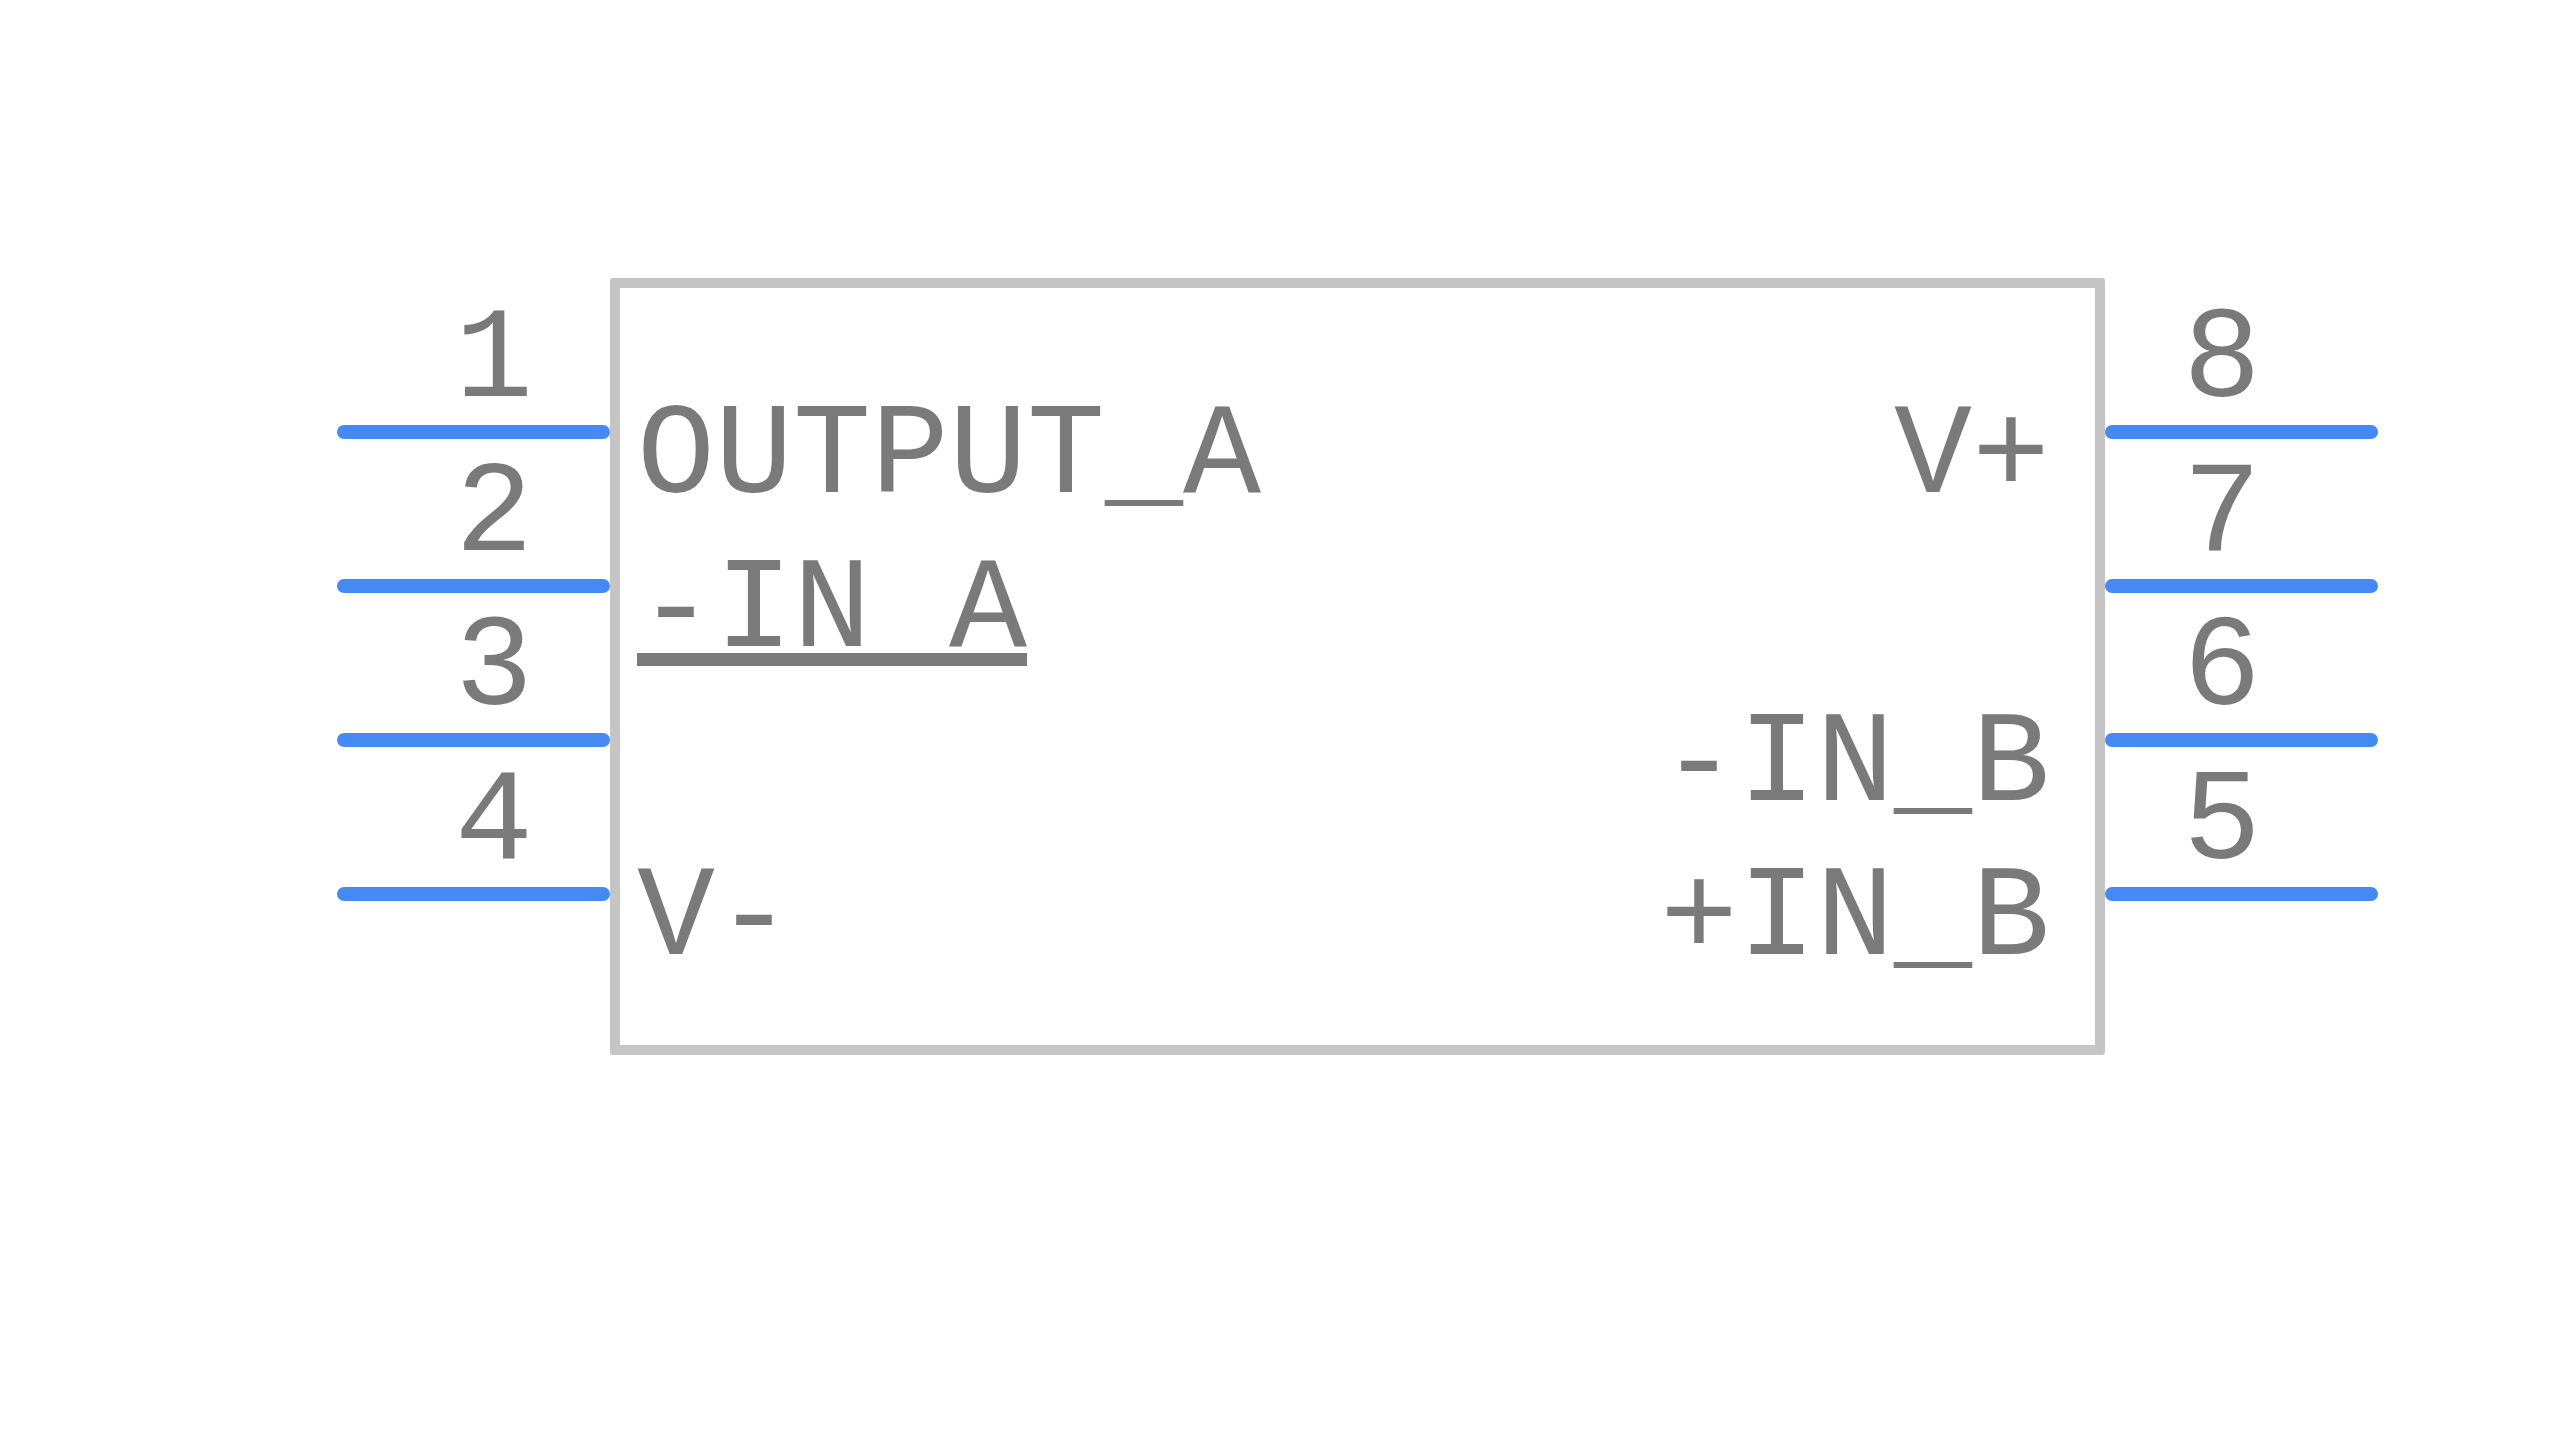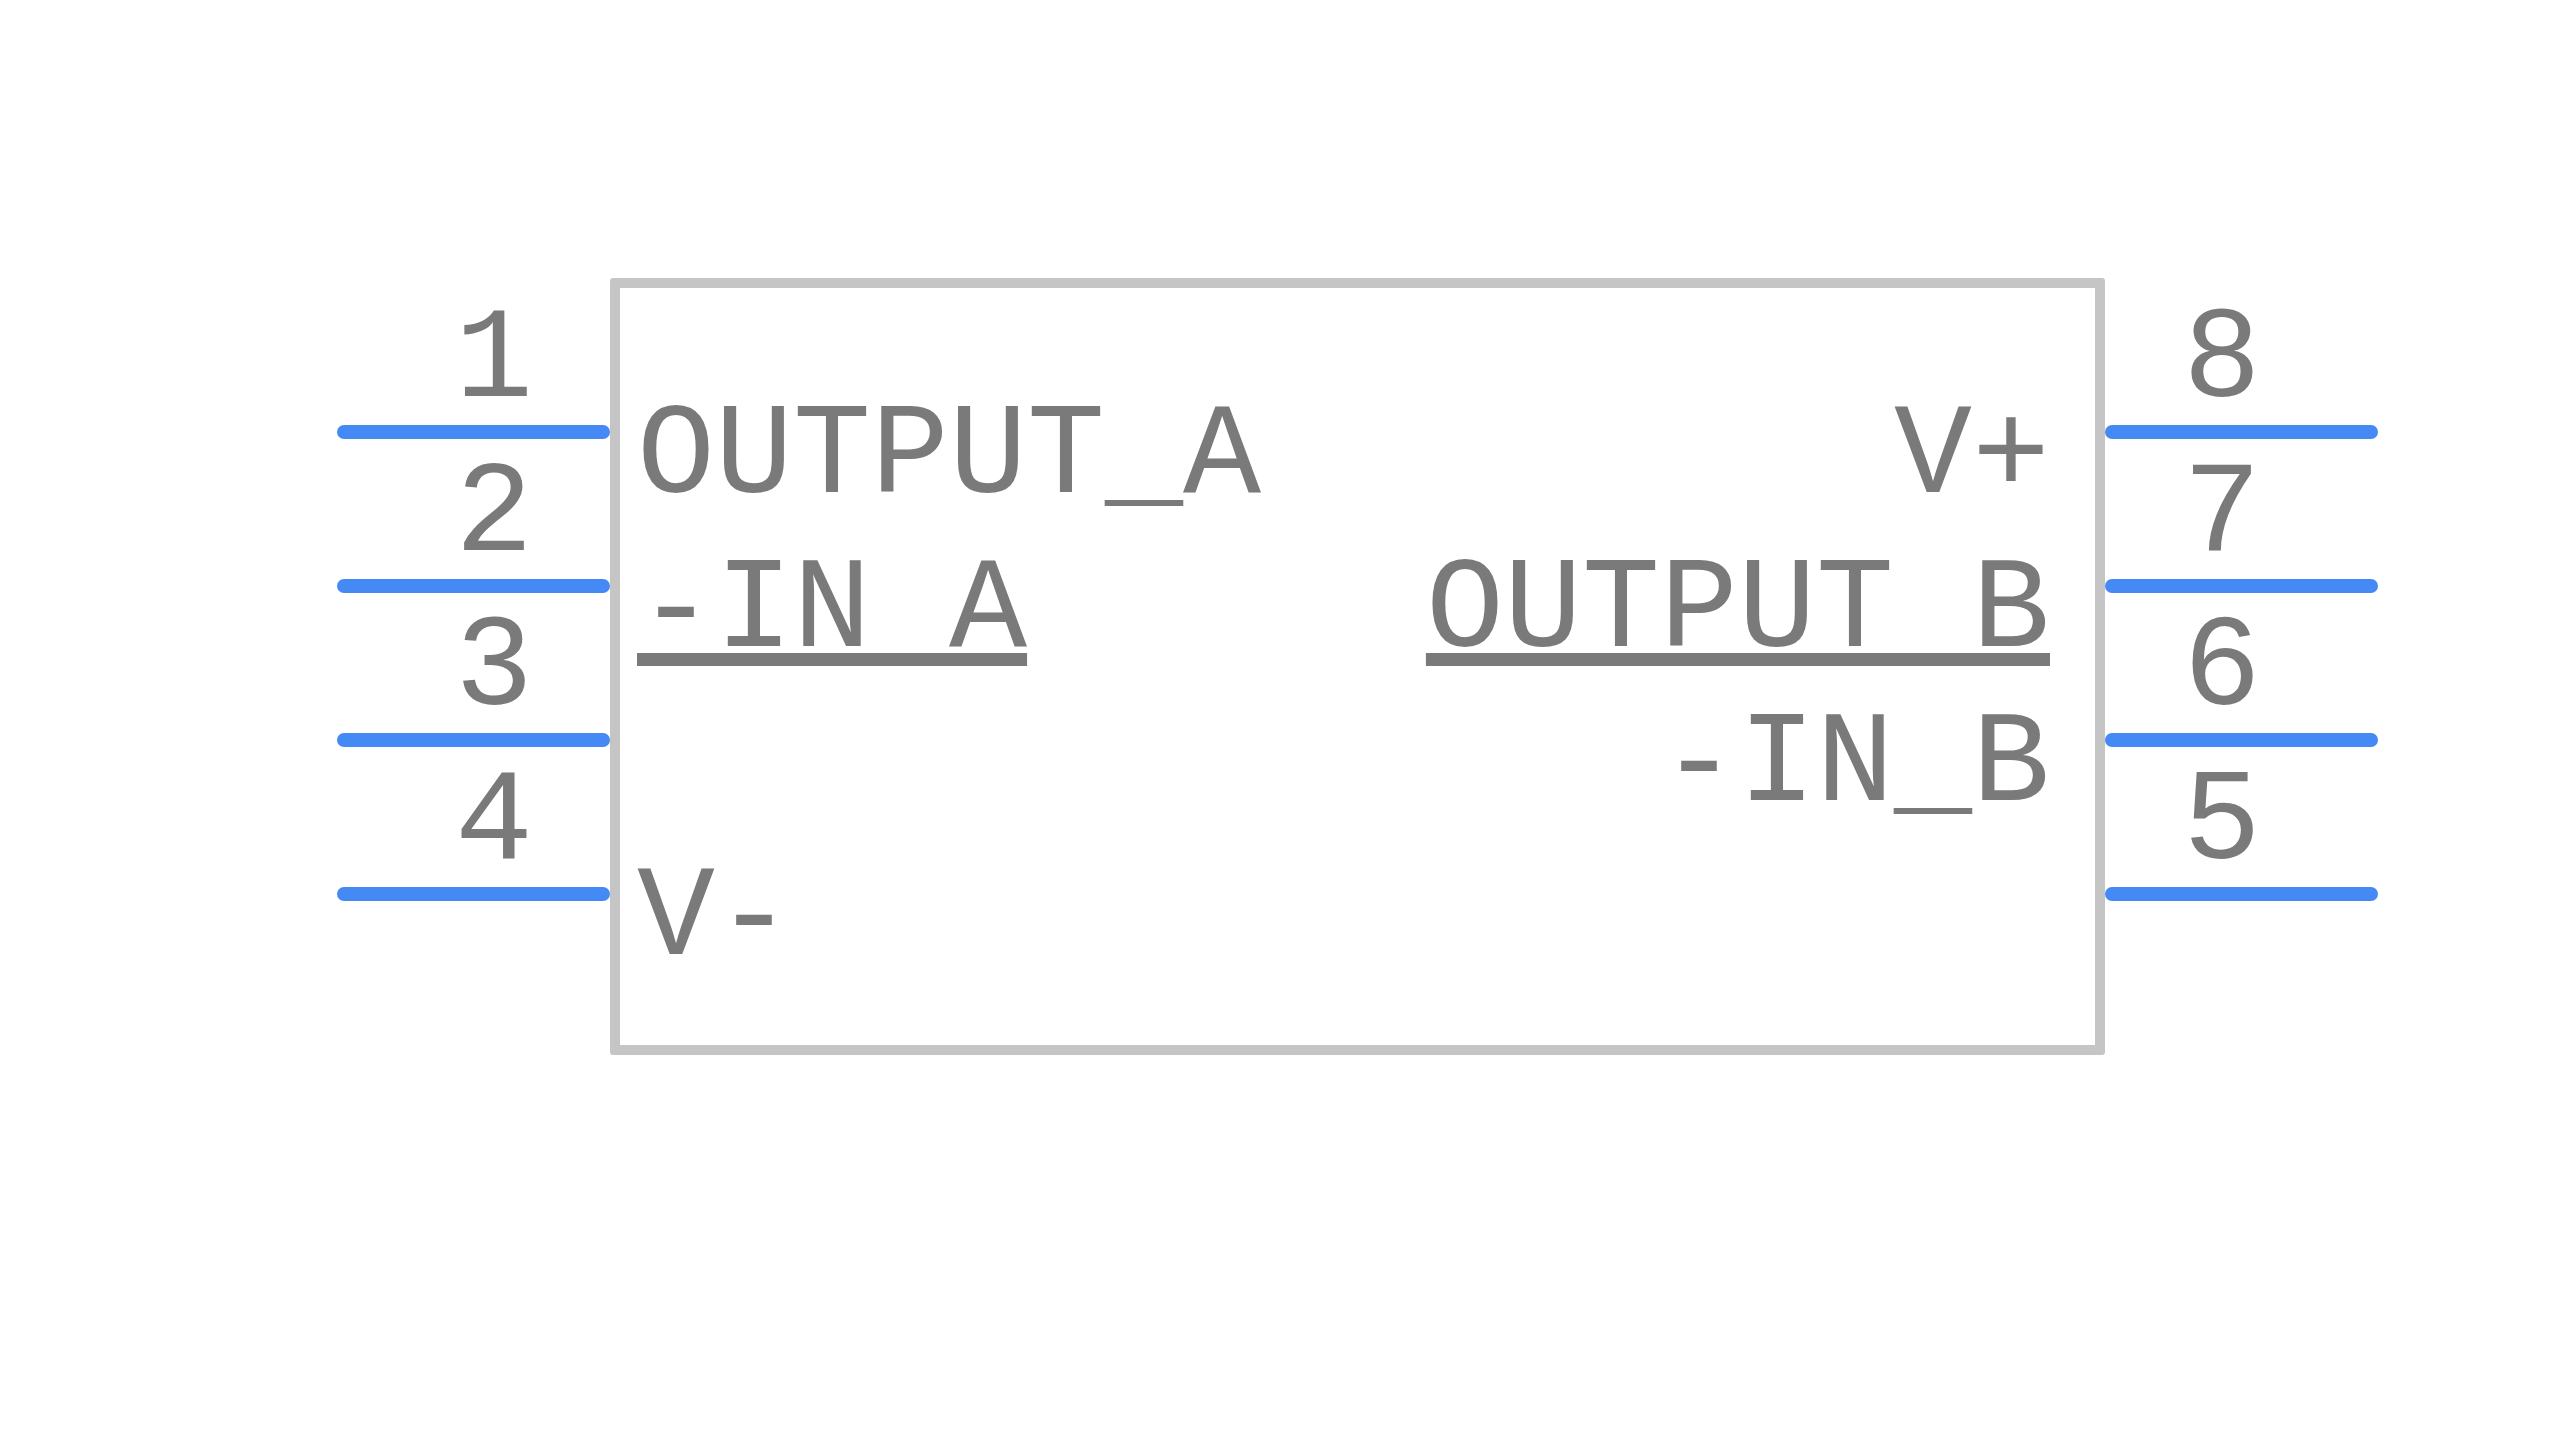--- a/index.html
+++ b/index.html
@@ -91,22 +91,22 @@
   <div class="pin-line side-left row-3"></div>
   <div class="pin-number side-left row-3">4</div>
   <div class="pin-name side-left row-3">V-</div>
 
   <div class="pin-line side-right row-0"></div>
   <div class="pin-number side-right row-0">8</div>
   <div class="pin-name side-right row-0">V+</div>
 
   <div class="pin-line side-right row-1"></div>
   <div class="pin-number side-right row-1">7</div>
-  <div class="pin-name side-right row-1">OUTPUT_B</div>
 
   <div class="pin-line side-right row-2"></div>
   <div class="pin-number side-right row-2">6</div>
   <div class="pin-name side-right row-2">-IN_B</div>
 
   <div class="pin-line side-right row-3"></div>
   <div class="pin-number side-right row-3">5</div>
+  <div class="pin-name side-right row-3">+IN_B</div>
 
 </div>
 
 </body></html>

